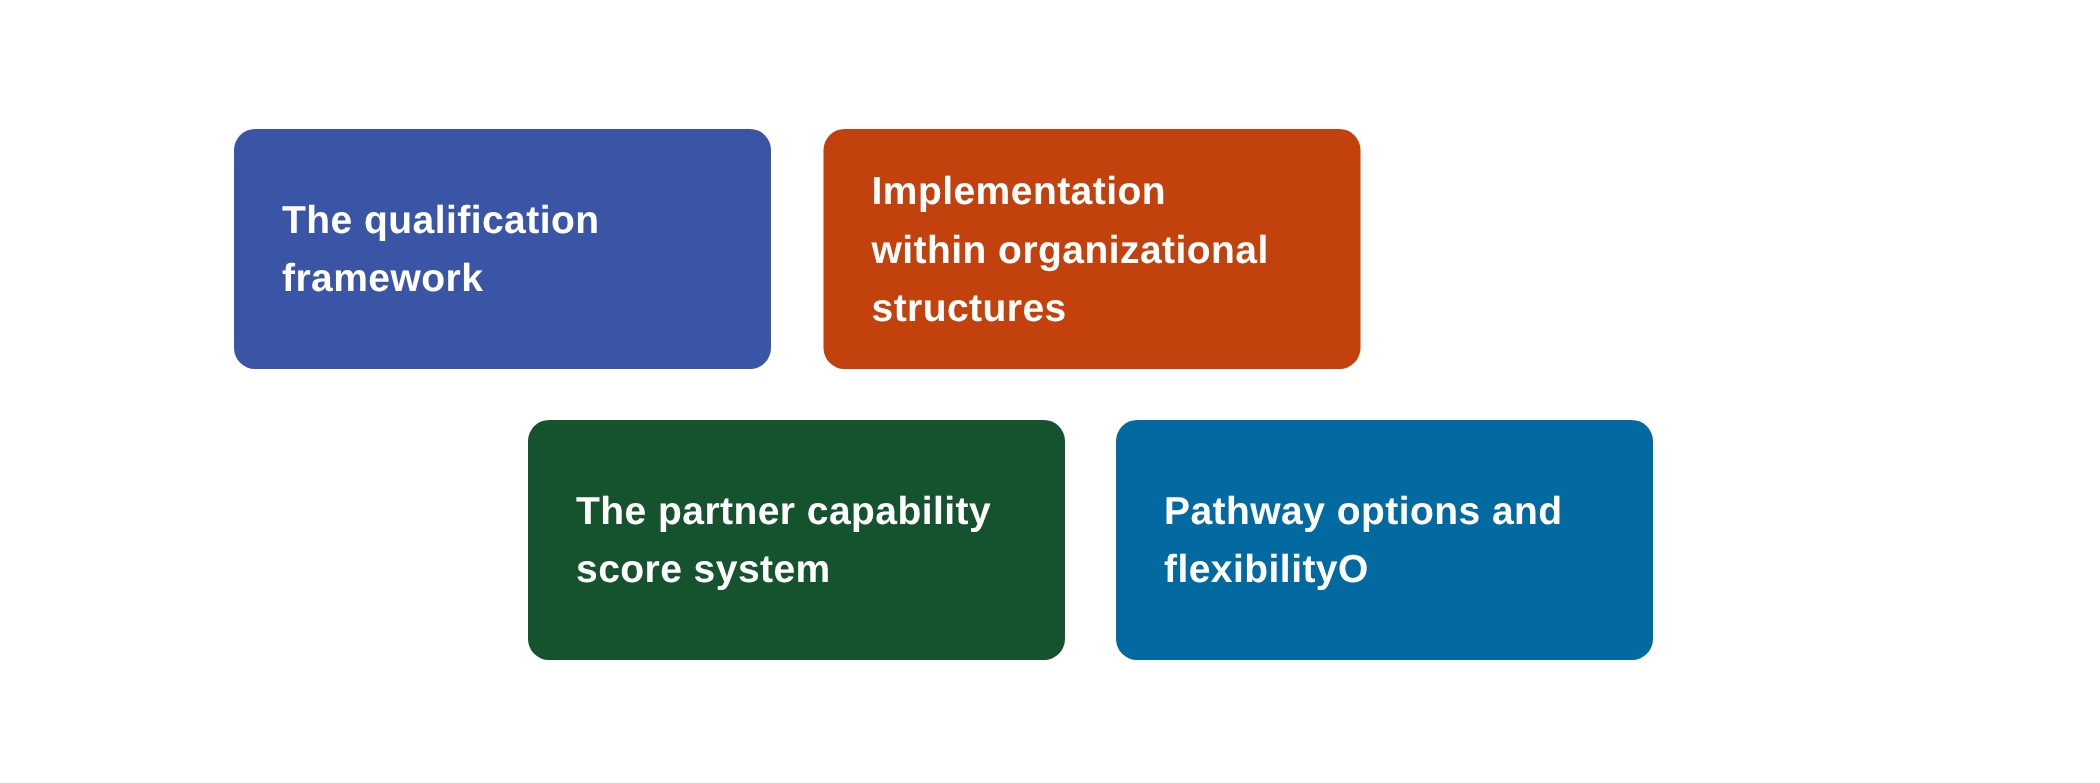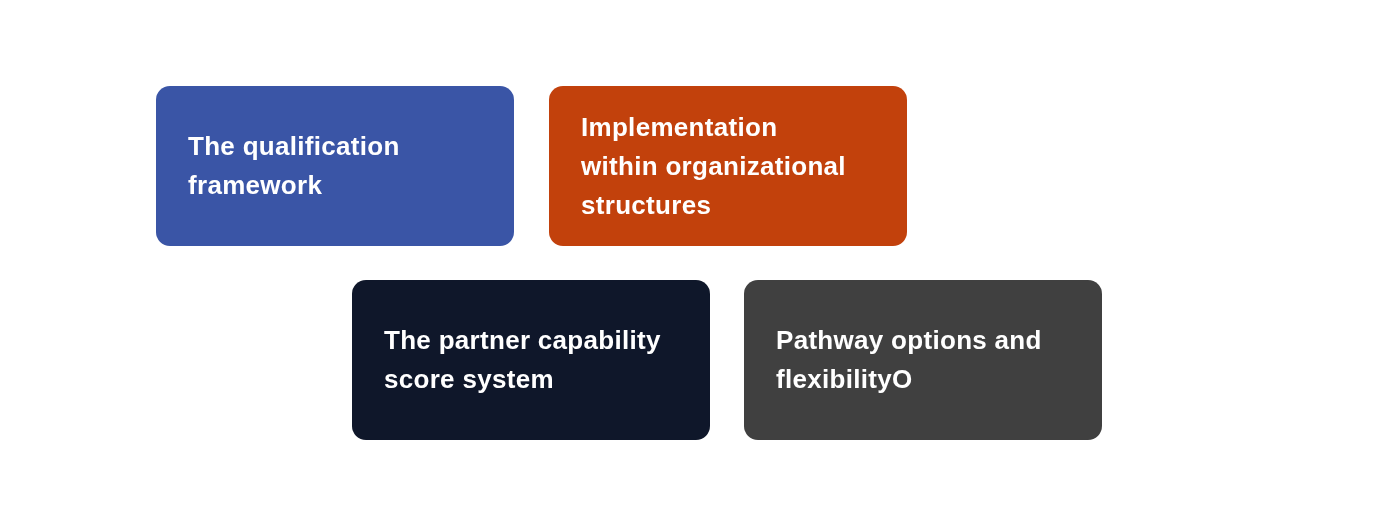--- a/index.html
+++ b/index.html
@@ -53,23 +53,23 @@
 framework</span>
   </div>
 
   <div class="card card-2" style="background-color: #c2410c;">
     <span class="card-label">Implementation
 within organizational
 structures</span>
   </div>
 
 
-  <div class="card card-4" style="background-color: #0f172a;">
+  <div class="card card-4" style="background-color: #14532d;">
     <span class="card-label">The partner capability
 score system</span>
   </div>
 
-  <div class="card card-5" style="background-color: #404040;">
+  <div class="card card-5" style="background-color: #0369a1;">
     <span class="card-label">Pathway options and
 flexibilityO</span>
   </div>
 
 </div>
 
 </body></html>

